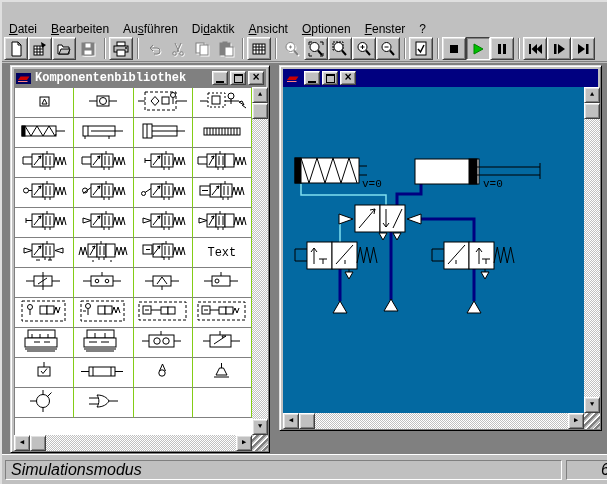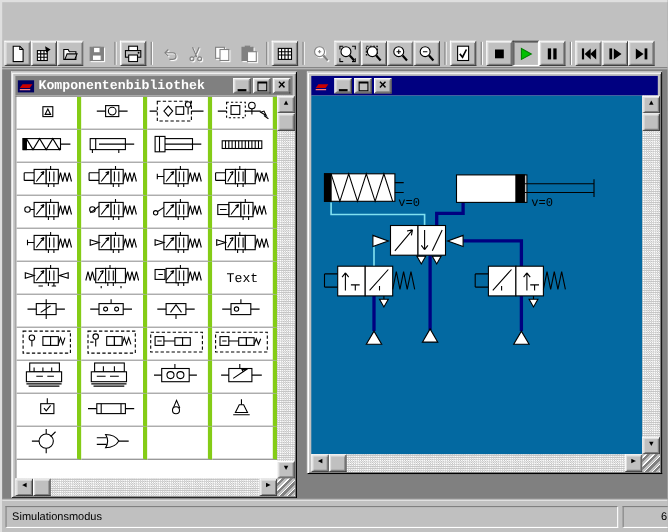--- a/index.html
+++ b/index.html
@@ -57,21 +57,21 @@
   .wbtn .mingl { width:8px; border-bottom:2px solid #000; margin-top:7px; }
   .wbtn .maxgl { width:9px; height:9px; border:1px solid #000; border-top:2px solid #000; }
   .wbtn .xgl { font-size:12px; line-height:10px; font-weight:bold; }
 
   
   .libwin { left:8px; top:2px; width:260px; height:388px; }
   .libcontent { position:absolute; left:3px; top:21px; width:254px; height:364px; background:#c0c0c0; }
   .libgrid { position:absolute; left:0; top:0; width:238px; height:348px; background:#fff; overflow:hidden;
              display:grid; grid-template-columns:repeat(4,1fr); grid-auto-rows:30px;
              border-top:1px solid #808080; border-left:1px solid #808080; }
-  .cell { border-right:4px solid #84cc16; border-bottom:1px solid #808080; background:#fff;
+  .cell { border-right:1px solid #84cc16; border-bottom:1px solid #808080; background:#fff;
           display:flex; align-items:center; justify-content:center; overflow:hidden; }
   .cell.textcell { font-size:12px; color:#000; }
 
   
   .sbtn { position:absolute; width:16px; height:16px; font-size:7px; line-height:13px; text-align:center; color:#000; }
   .sthumb { position:absolute; width:16px; height:16px; }
   .vtrack { position:absolute; width:16px; }
   .htrack { position:absolute; height:16px; }
   .grip { position:absolute; width:16px; height:16px;
           background:repeating-linear-gradient(135deg,#c0c0c0 0 2px,#ffffff 2px 3px,#808080 3px 5px); }
@@ -81,28 +81,38 @@
   .ctwin .wtitle { background:#000080; }
   .libwin .wtitle { background:#808080; }
   .ctcontent { position:absolute; left:3px; top:21px; width:317px; height:342px; background:#c0c0c0; }
   .canvas { position:absolute; left:0; top:0; width:301px; height:326px; background:#0369a1; }
   .canvas svg { display:block; }
 
   
   .statusbar { position:absolute; left:0; bottom:0; right:0; height:31px; background:#c0c0c0;
                border-top:1px solid #808080; box-shadow:inset 0 1px 0 #ffffff; }
   .spanel { position:absolute; top:6px; height:20px; background:#c0c0c0; display:flex; align-items:center;
-            padding-left:5px; font-size:10px; color:#000; overflow:hidden; }
+            padding-left:5px; font-size:16px; color:#000; overflow:hidden;font-style:italic; }
 </style>
 </head>
 <body>
 
 <div class="app">
 
 
+  <div class="menubar">
+      <span class="menu-item"><u>D</u>atei</span>
+      <span class="menu-item"><u>B</u>earbeiten</span>
+      <span class="menu-item">Au<u>s</u>führen</span>
+      <span class="menu-item">Di<u>d</u>aktik</span>
+      <span class="menu-item"><u>A</u>nsicht</span>
+      <span class="menu-item"><u>O</u>ptionen</span>
+      <span class="menu-item"><u>F</u>enster</span>
+      <span class="menu-item">?</span>
+    </div>
 
   <div class="toolbar">
       <div class="tbtn raised">
         <span>
           <svg width="16" height="16" viewBox="0 0 16 16">
             <path d="M4 1h6l3 3v11H4z" fill="#fff" stroke="#000"></path>
             <path d="M10 1v3h3" fill="none" stroke="#000"></path>
           </svg>
         </span>
       </div>

